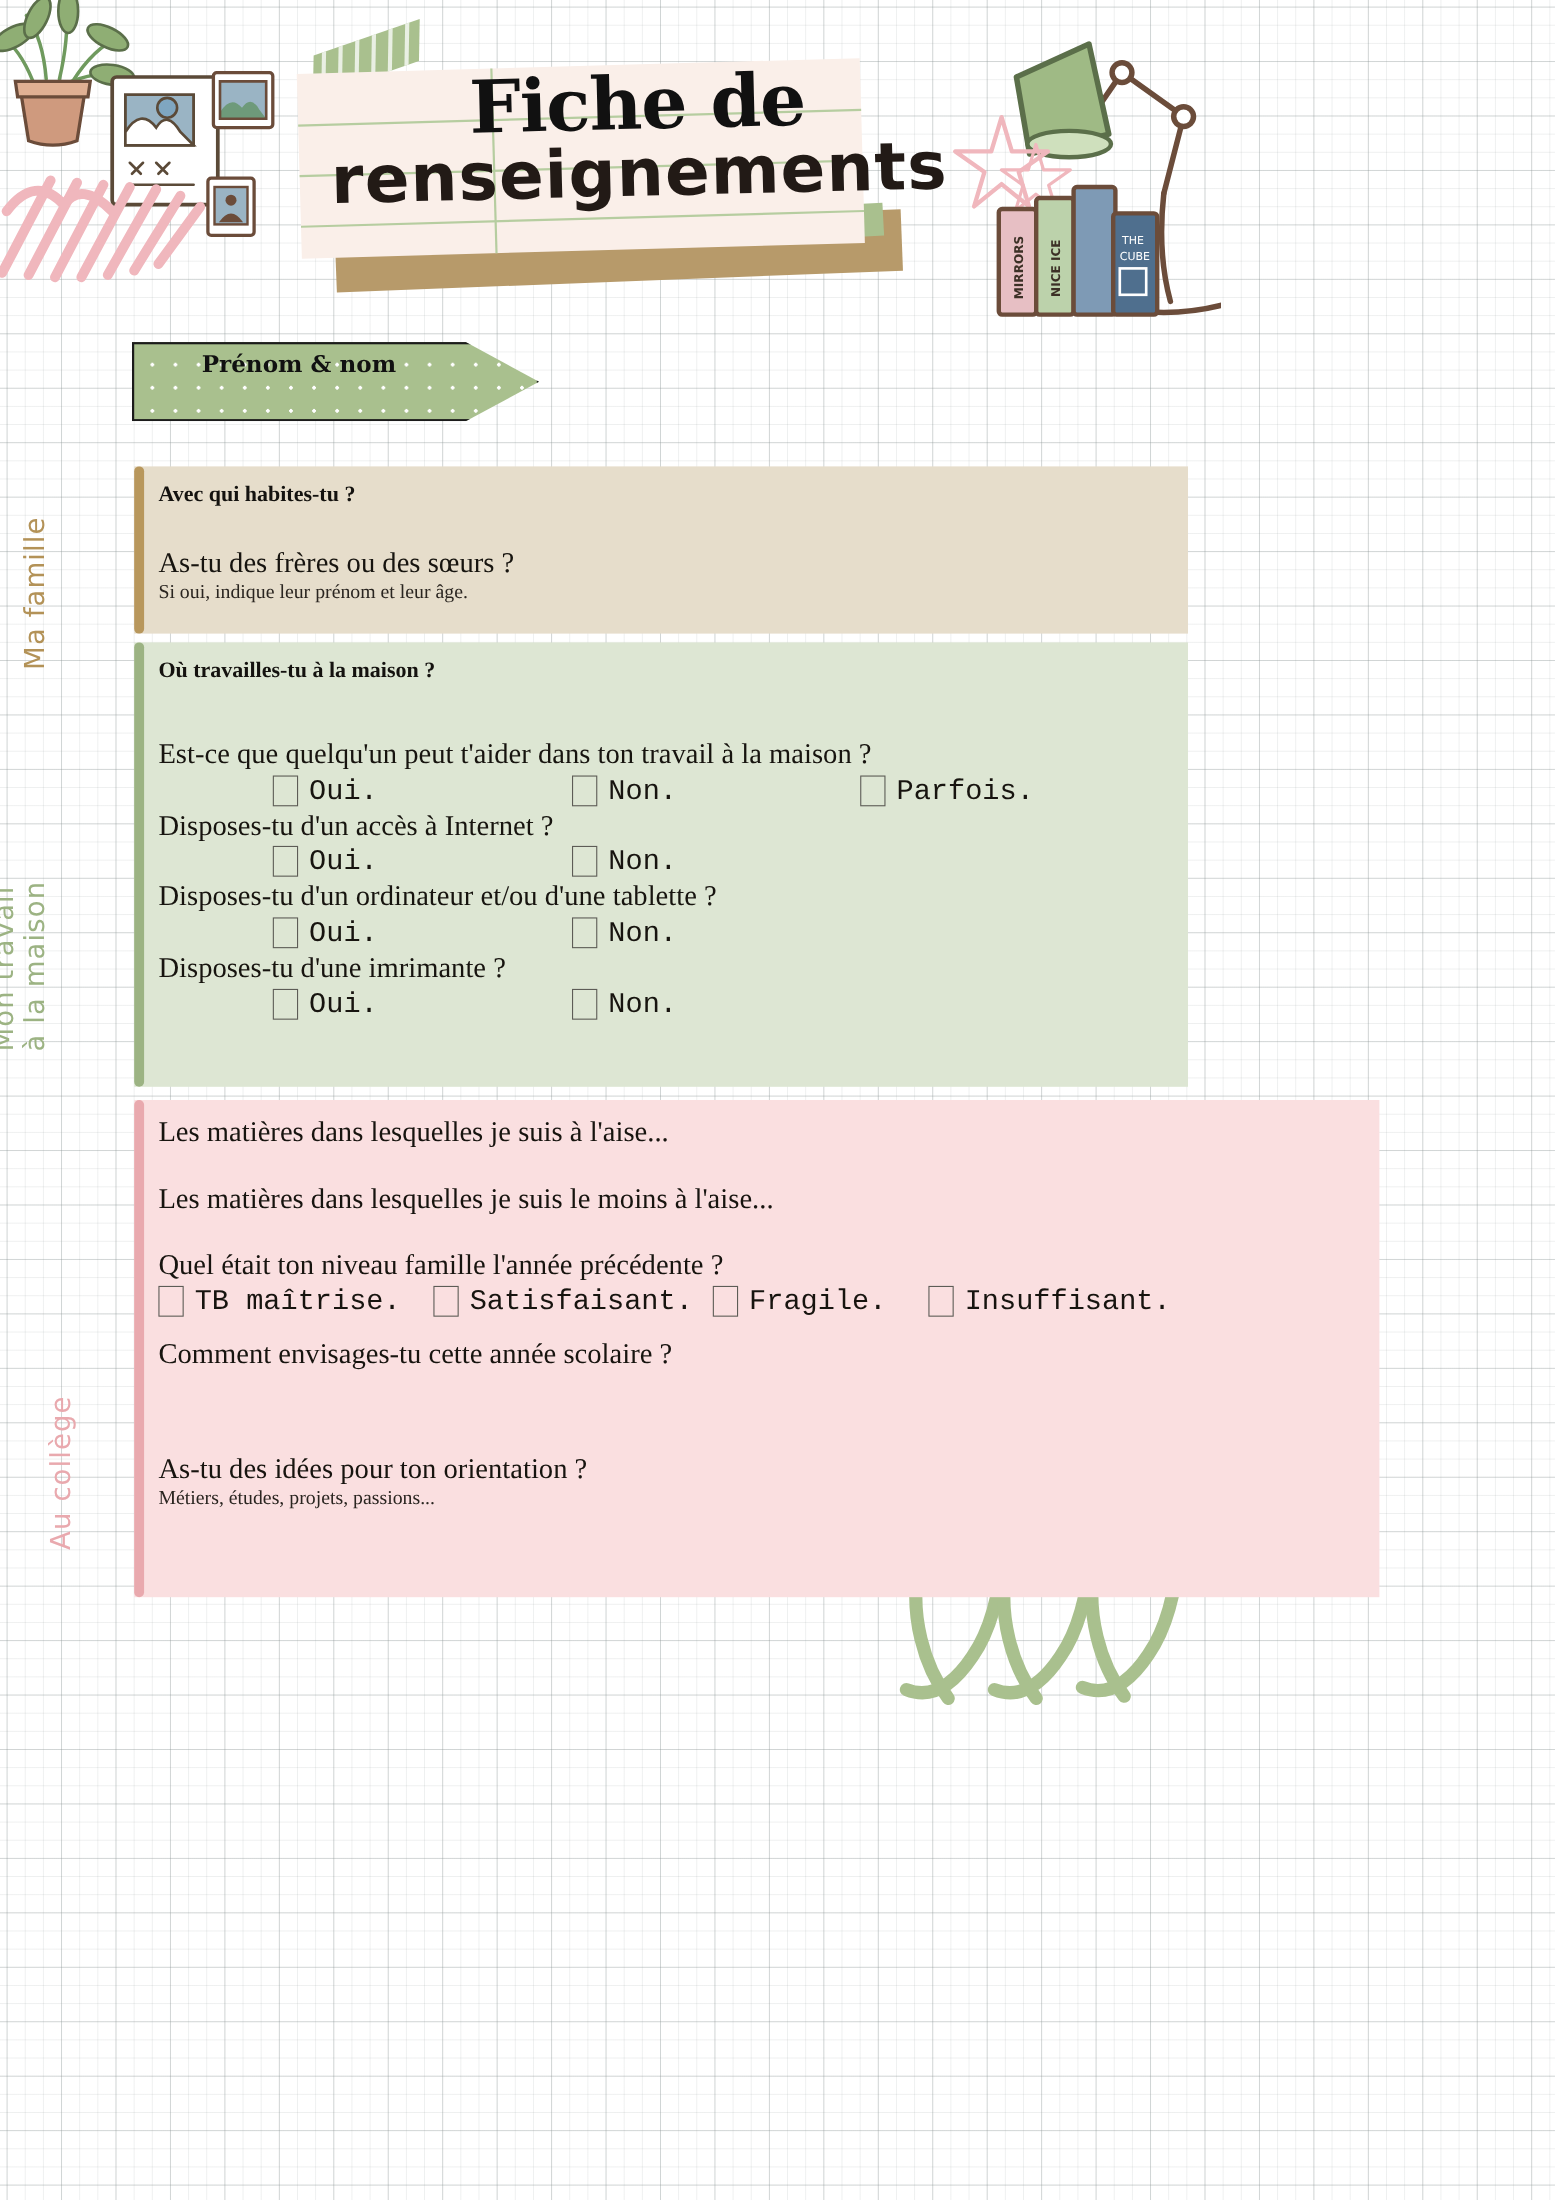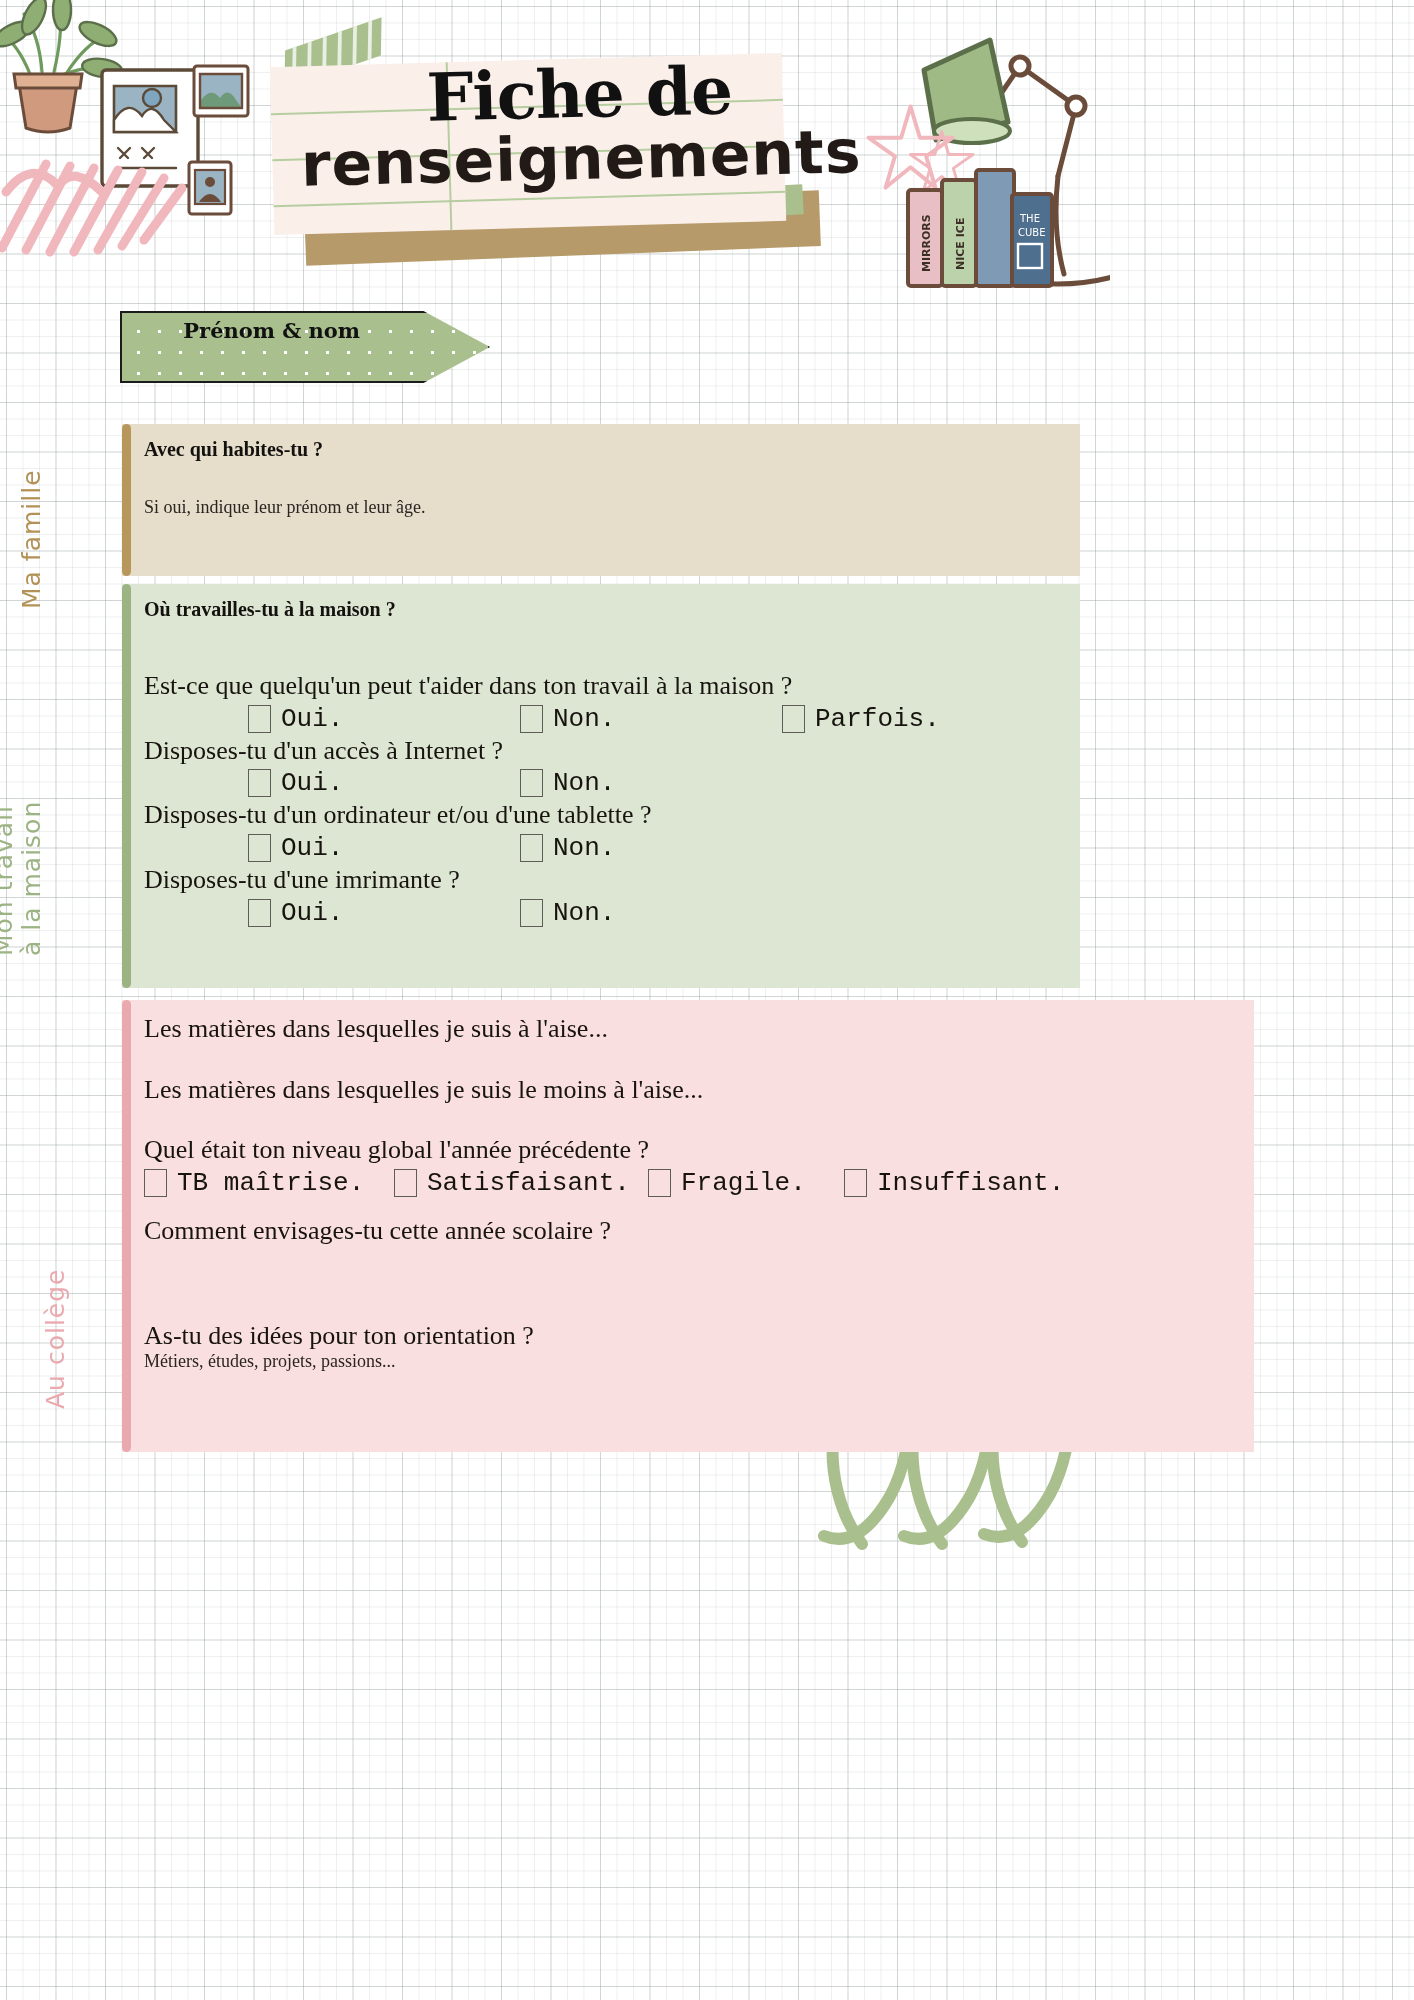--- a/index.html
+++ b/index.html
@@ -385,20 +385,21 @@
     <span>à la maison</span>
   </div>
 
   <div class="side-label" id="label-college">Au collège</div>
 
   <div class="section" id="sec-famille">
     <div class="sec-body">
       <div class="sec-bar"></div>
       <p class="q-strong">Avec qui habites-tu ?</p>
       <div class="spacer-md"></div>
+      <p class="q">As-tu des frères ou des sœurs ?</p>
       <p class="q-note">Si oui, indique leur prénom et leur âge.</p>
     </div>
   </div>
 
   <div class="section" id="sec-travail">
     <div class="sec-body">
       <div class="sec-bar"></div>
 
       <p class="q-strong">Où travailles-tu à la maison ?</p>
 
@@ -463,21 +464,21 @@
       <div class="sec-bar"></div>
 
       <p class="q">Les matières dans lesquelles je suis à l'aise...</p>
 
       <div class="spacer-md"></div>
 
       <p class="q">Les matières dans lesquelles je suis le moins à l'aise...</p>
 
       <div class="spacer-md"></div>
 
-      <p class="q">Quel était ton niveau global l'année précédente ?</p>
+      <p class="q">Quel était ton niveau famille l'année précédente ?</p>
       <div class="opt-row wide">
         <label class="opt l1">
           <span class="box"></span>
           <span>TB maîtrise.</span>
         </label>
         <label class="opt l2">
           <span class="box"></span>
           <span>Satisfaisant.</span>
         </label>
         <label class="opt l3">

